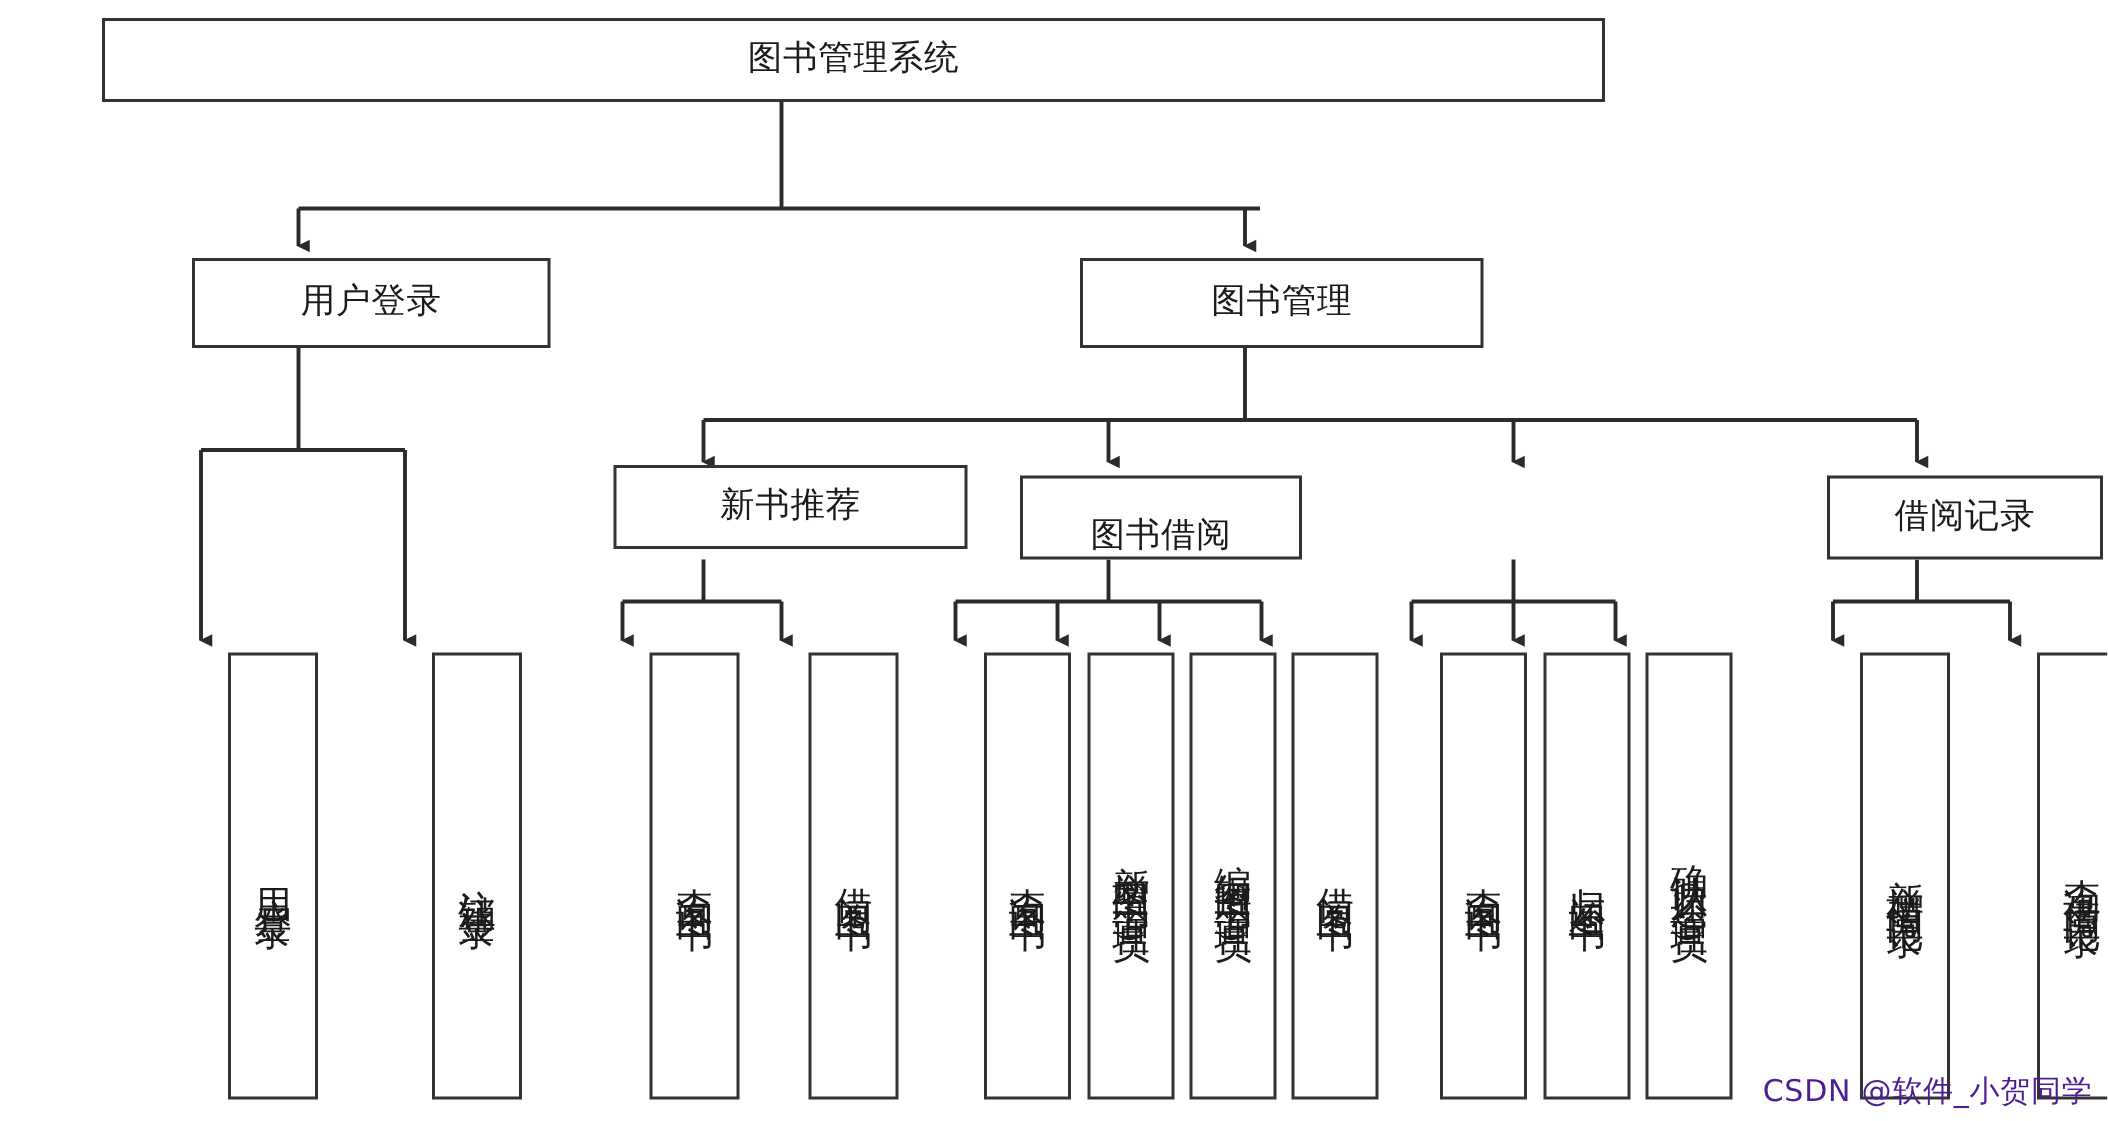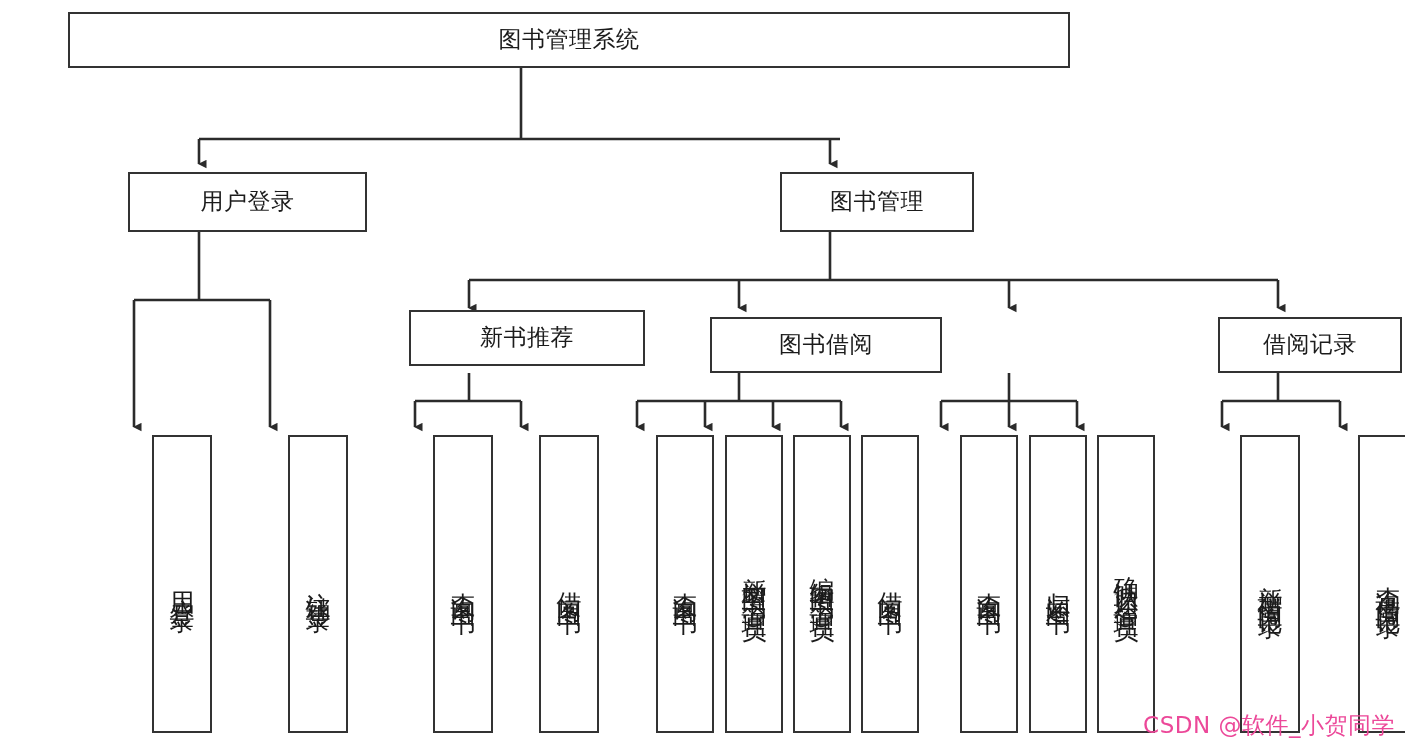--- a/index.html
+++ b/index.html
@@ -55,22 +55,22 @@
     writing-mode: vertical-rl;
     text-orientation: upright;
     font-size: 25px;
     letter-spacing: 6px;
     line-height: 1;
   }
   #watermark {
     position: absolute;
     right: 10px;
     bottom: 6px;
-    font-size: 23px;
-    color: #ec4899;
+    font-size: 20px;
+    color: #4c1d95;
     letter-spacing: 0.5px;
     z-index: 5;
     white-space: nowrap;
   }
 </style>
 </head>
 <body>
 
 <div id="diagram-canvas">
 
@@ -124,28 +124,28 @@
     </g>
   </svg>
 
   <div class="node horiz" style="left:20px; top:12px; width:1002px; height:56px;">
     <span class="node-label">图书管理系统</span>
   </div>
 
   <div class="node horiz" style="left:80px; top:172px; width:239px; height:60px;">
     <span class="node-label">用户登录</span>
   </div>
-  <div class="node horiz" style="left:732px; top:172px; width:194px; height:60px;justify-content:center;">
+  <div class="node horiz" style="left:672px; top:172px; width:269px; height:60px;justify-content:center;">
     <span class="node-label">图书管理</span>
   </div>
 
   <div class="node horiz" style="left:361px; top:310px; width:236px; height:56px;">
     <span class="node-label">新书推荐</span>
   </div>
-  <div class="node horiz" style="left:662px; top:317px; width:232px; height:56px;">
+  <div class="node horiz" style="left:632px; top:317px; width:188px; height:56px;align-items:flex-end;">
     <span class="node-label">图书借阅</span>
   </div>
   <div class="node horiz" style="left:1170px; top:317px; width:184px; height:56px;">
     <span class="node-label">借阅记录</span>
   </div>
 
   <div class="node vert" style="left:104px; top:435px; width:60px; height:298px;">
     <span class="node-label">用户登录</span>
   </div>
   <div class="node vert" style="left:240px; top:435px; width:60px; height:298px;">

